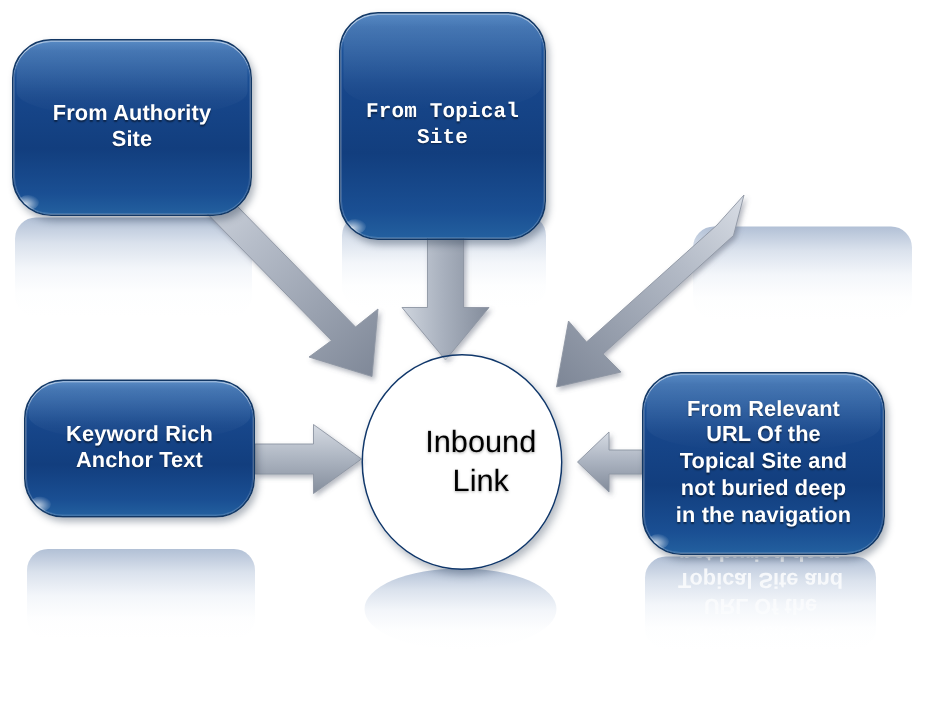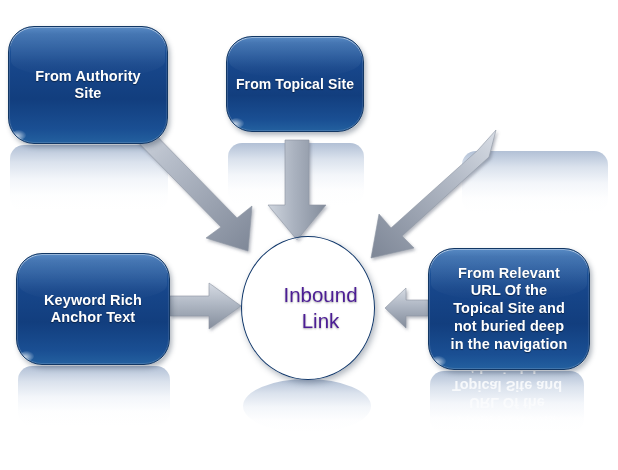--- a/index.html
+++ b/index.html
@@ -80,27 +80,27 @@
     letter-spacing: 0.1px;
     padding: 0 6px;
     text-shadow: 0 1px 1px rgba(0,0,0,0.45);
     white-space: pre-line;
   }
 
   
   #node-authority { left: 8px;   top: 26px;  width: 160px; height: 118px; }
   #node-authority .label { font-size: 14.5px; }
 
-  #node-topical   { left: 226px; top: 36px;  width: 138px; height: 96px; }
+  #node-topical   { left: 226px; top: 8px;  width: 138px; height: 152px; font-family: Liberation Mono, monospace; }
   #node-topical .label { font-size: 14px; }
 
   #node-unique    { left: 460px; top: 31px;  width: 148px; height: 119px; }
   #node-unique .label { font-size: 14.5px; }
 
-  #node-anchor    { left: 16px;  top: 253px; width: 154px; height: 112px; }
+  #node-anchor    { left: 16px;  top: 253px; width: 154px; height: 92px; }
   #node-anchor .label { font-size: 14.5px; }
 
   #node-relevant  { left: 428px; top: 248px; width: 162px; height: 122px; }
   #node-relevant .label { font-size: 14.5px; line-height: 1.22; }
 
   
   #node-inbound {
     position: absolute;
     left: 241px; top: 236px;
     width: 132px; height: 142px;
@@ -136,21 +136,21 @@
     left: 4%; bottom: 6%;
     width: 62%; height: 34%;
     border-radius: 50%;
     background: radial-gradient(ellipse at 30% 55%, rgba(255,255,255,0.55) 0%, rgba(255,255,255,0.16) 45%, rgba(255,255,255,0) 72%);
     transform: rotate(-18deg);
     pointer-events: none;
   }
   #node-inbound .label {
     position: relative;
     z-index: 2;
-    color: #4c1d95;
+    color: #000000;
     font-size: 20.5px;
     font-weight: normal;
     line-height: 1.25;
     text-align: center;
     white-space: pre-line;
     text-shadow: 0 1px 2px rgba(0,0,0,0.35);
     margin-left: 25px;
   }
 
   

